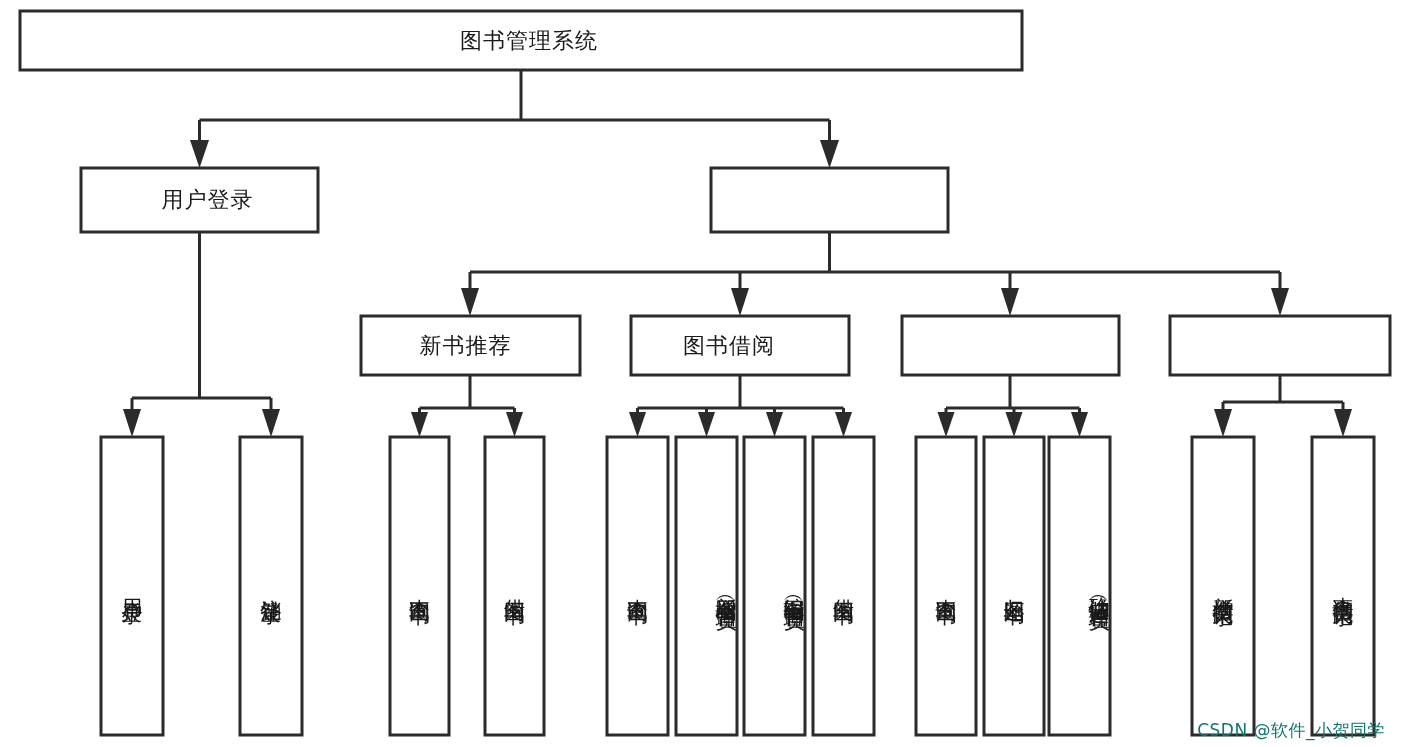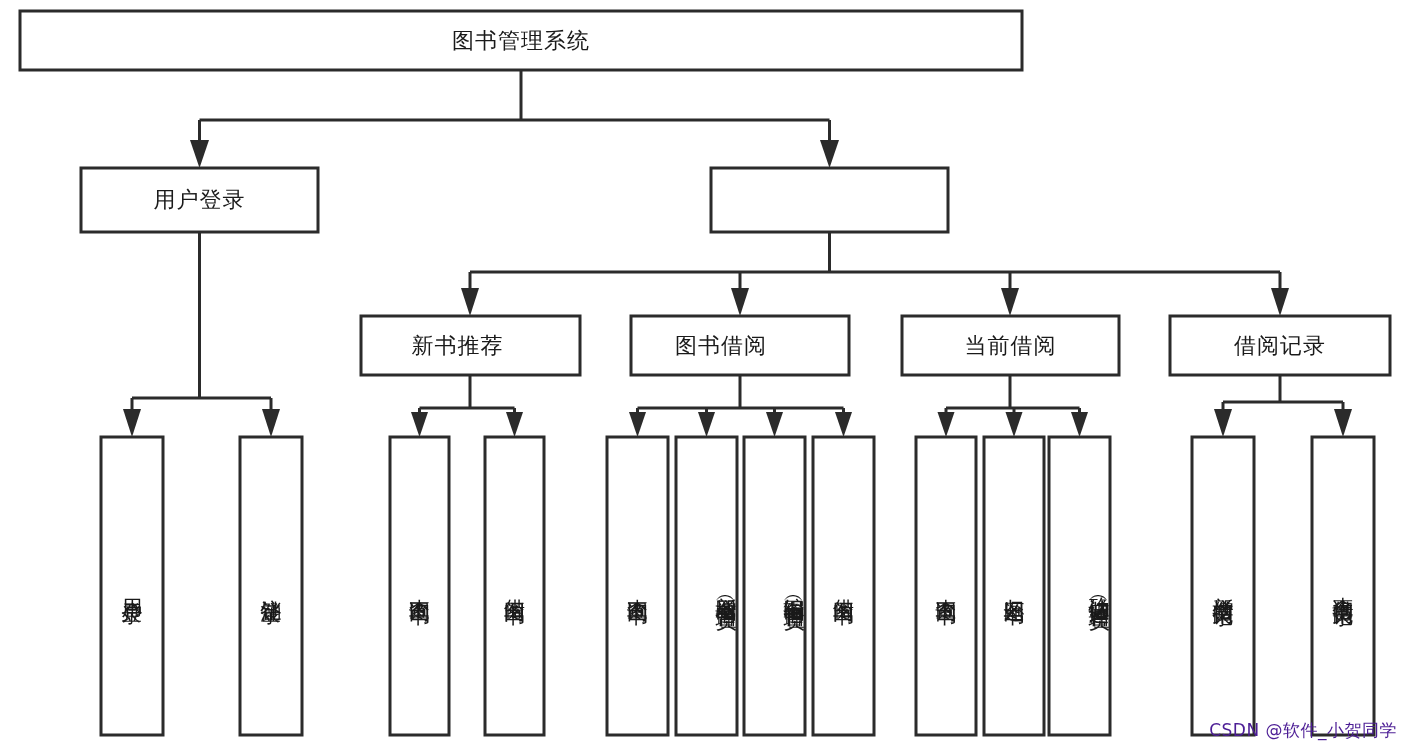--- a/index.html
+++ b/index.html
@@ -38,25 +38,25 @@
     stroke-width: 3;
     fill: none;
     stroke-linecap: butt;
   }
   .arrow-head {
     fill: #2b2b2b;
     stroke: none;
   }
   .watermark {
     position: absolute;
-    right: 8px;
+    right: 20px;
     bottom: 5px;
     font-family: "DejaVu Sans", "Liberation Sans", sans-serif;
     font-size: 17px;
-    color: #4c1d95;
+    color: #0f766e;
     white-space: nowrap;
     user-select: none;
     letter-spacing: 0.5px;
   }
   .vtext {
     position: absolute;
     writing-mode: vertical-rl;
     text-orientation: upright;
     font-family: "DejaVu Sans", "Liberation Sans", sans-serif;
     font-size: 21px;
@@ -72,20 +72,21 @@
   .htext {
     position: absolute;
     display: flex;
     align-items: center;
     justify-content: center;
     font-family: Liberation Mono, monospace;
     font-size: 22px;
     color: #1a1a1a;
     letter-spacing: 1px;
     pointer-events: none;
+    padding-left: 8px;
   }
 </style>
 </head>
 <body>
 
 <div id="diagram-root">
 
   <svg id="flowchart" viewBox="0 0 1405 747">
 
     <g>
@@ -193,22 +194,20 @@
     <rect class="node-rect" x="1192" y="437" width="62" height="298"></rect>
     <rect class="node-rect" x="1312" y="437" width="62" height="298"></rect>
   </svg>
 
   <div class="htext" style="left:20px; top:11px; width:1002px; height:59px;">图书管理系统</div>
 
   <div class="htext" style="left:81px; top:168px; width:237px; height:64px;">用户登录</div>
 
   <div class="htext" style="left:348px; top:316px; width:219px; height:59px;">新书推荐</div>
   <div class="htext" style="left:631px; top:316px; width:180px; height:59px;">图书借阅</div>
-  <div class="htext" style="left:902px; top:316px; width:217px; height:59px;">当前借阅</div>
-  <div class="htext" style="left:1170px; top:316px; width:220px; height:59px;">借阅记录</div>
 
   <div class="vtext" style="left:101px; top:437px; width:62px; height:298px;">用户登录</div>
   <div class="vtext" style="left:240px; top:437px; width:62px; height:298px;">注销登录</div>
   <div class="vtext" style="left:390px; top:437px; width:59px; height:298px;">查询图书</div>
   <div class="vtext" style="left:485px; top:437px; width:59px; height:298px;">借阅图书</div>
   <div class="vtext" style="left:607px; top:437px; width:61px; height:298px;">查询图书</div>
   <div class="vtext" style="left:676px; top:437px; width:61px; height:298px; align-items:flex-start; padding-top:6px; box-sizing:border-box;">新增图书（管理员）</div>
   <div class="vtext" style="left:744px; top:437px; width:61px; height:298px; align-items:flex-start; padding-top:6px; box-sizing:border-box;">编辑图书（管理员）</div>
   <div class="vtext" style="left:813px; top:437px; width:61px; height:298px;">借阅图书</div>
   <div class="vtext" style="left:916px; top:437px; width:60px; height:298px;">查询图书</div>

